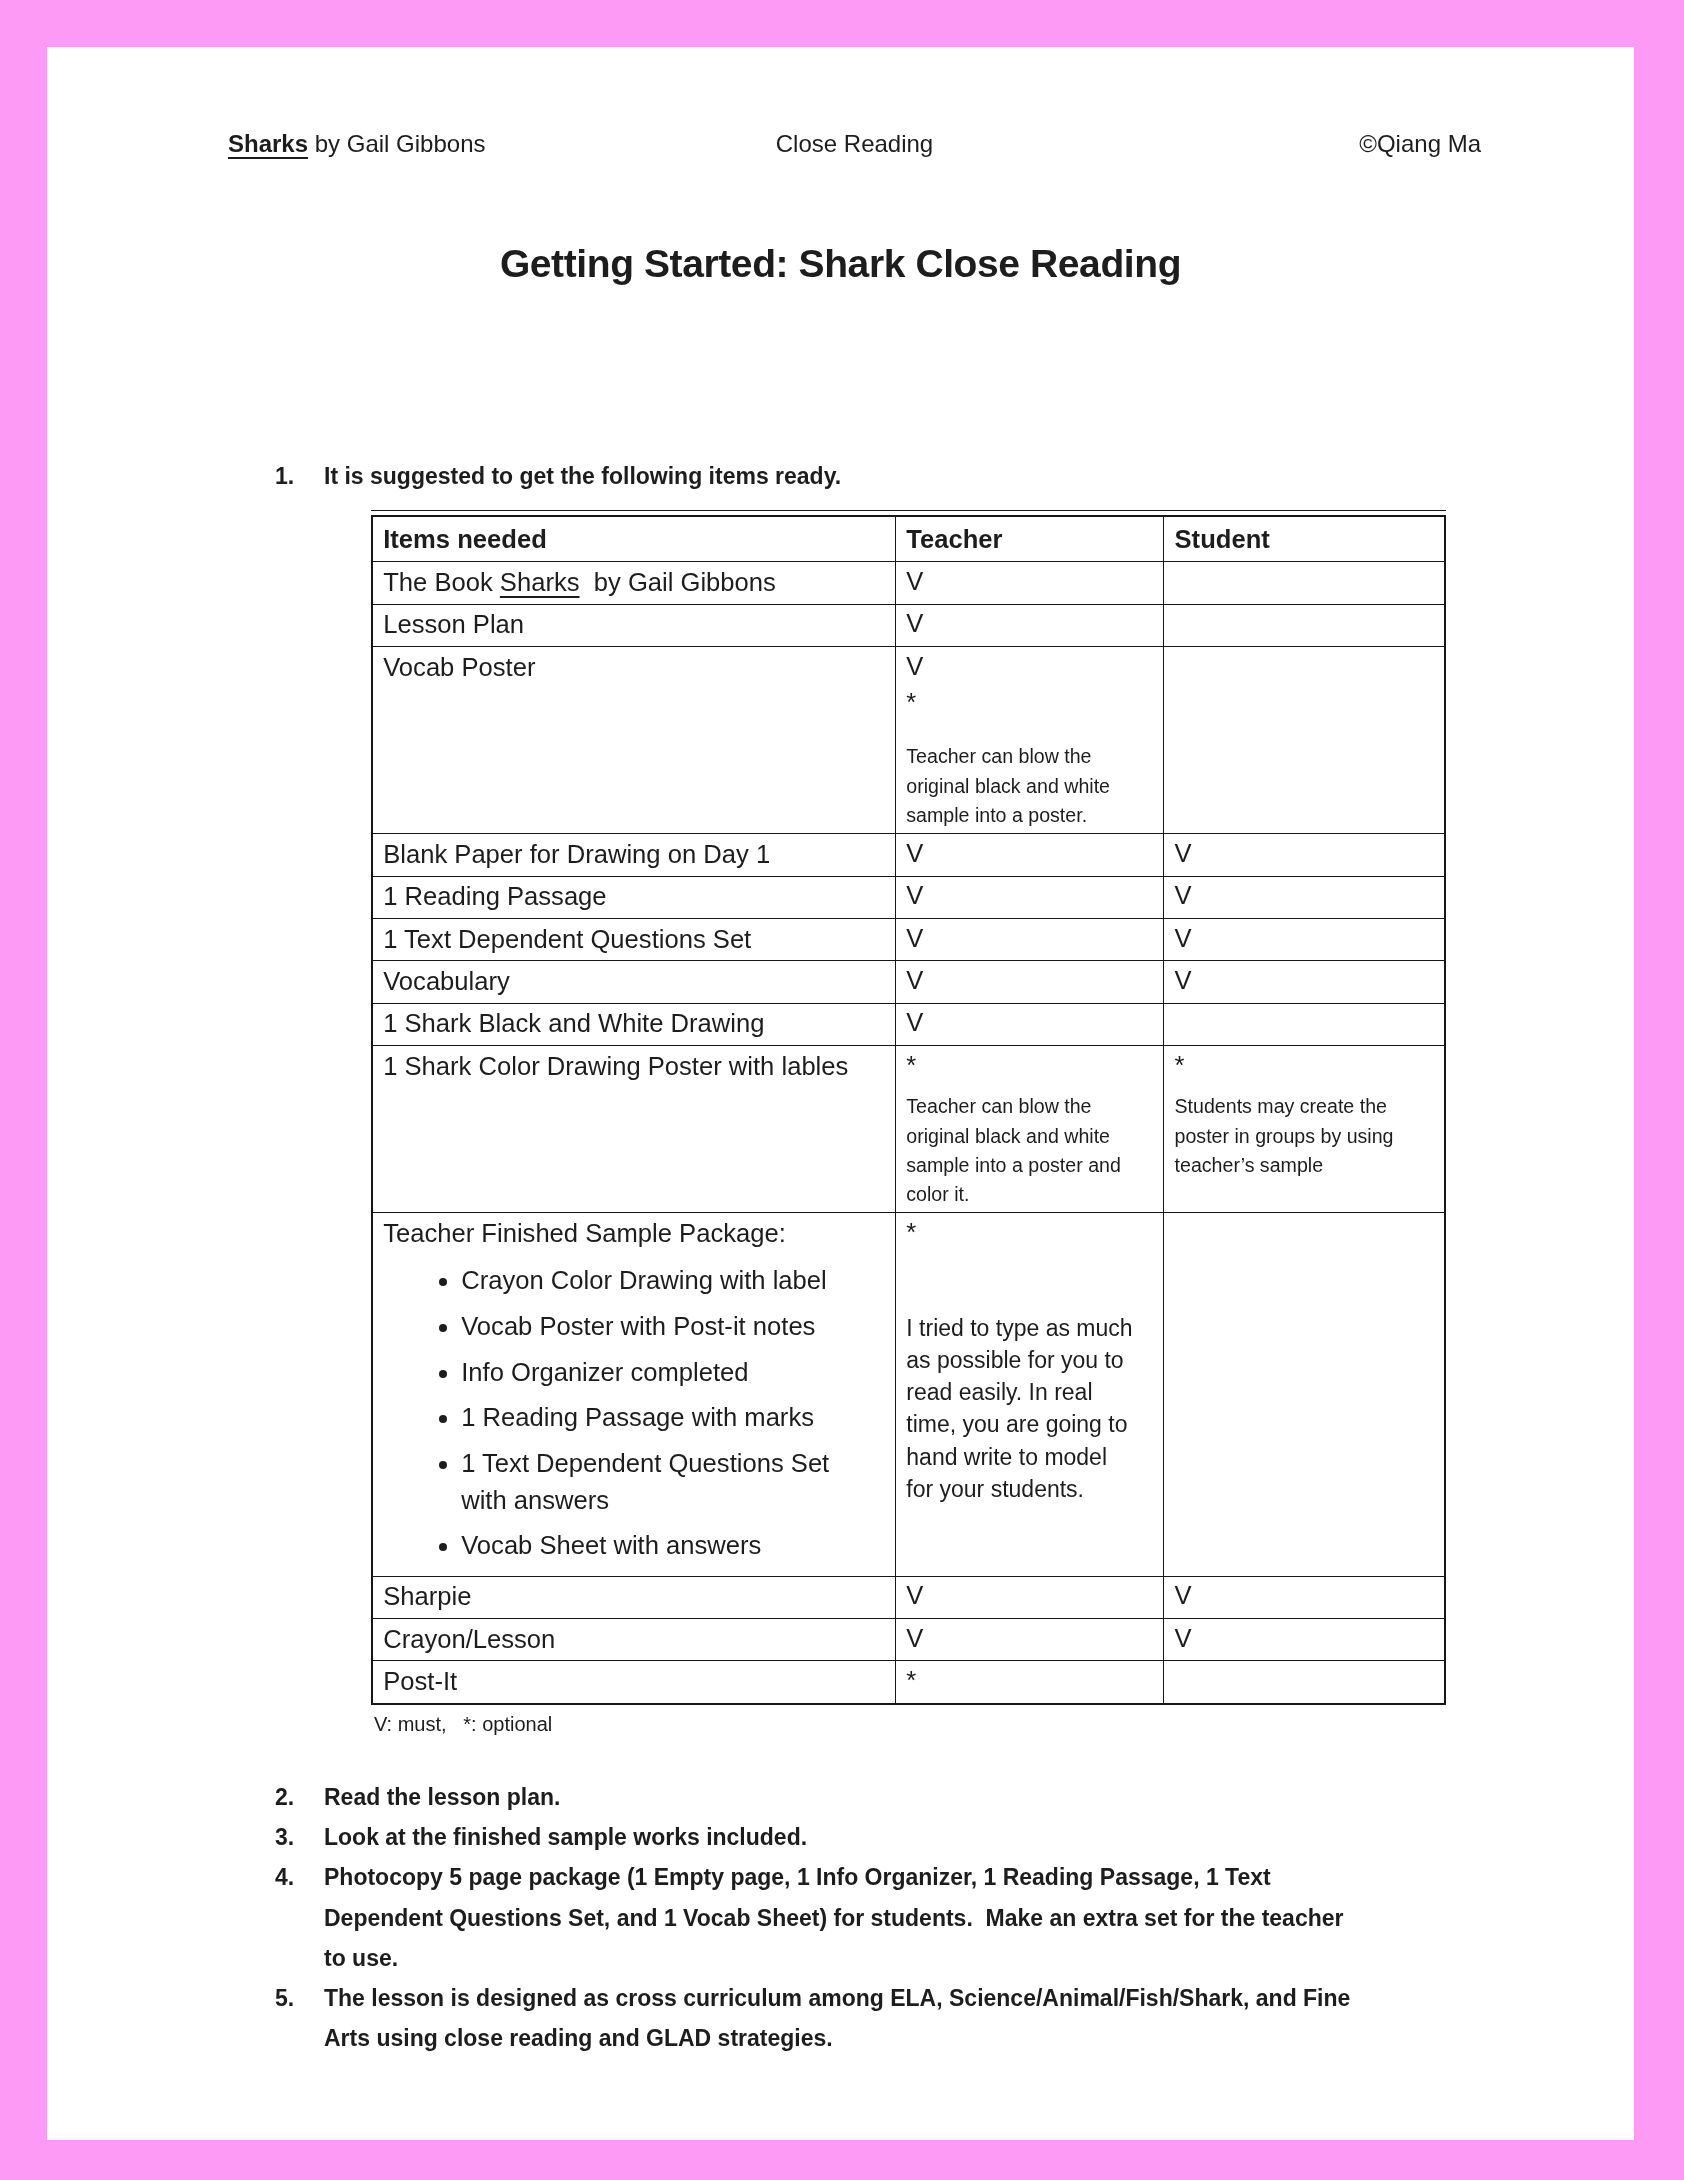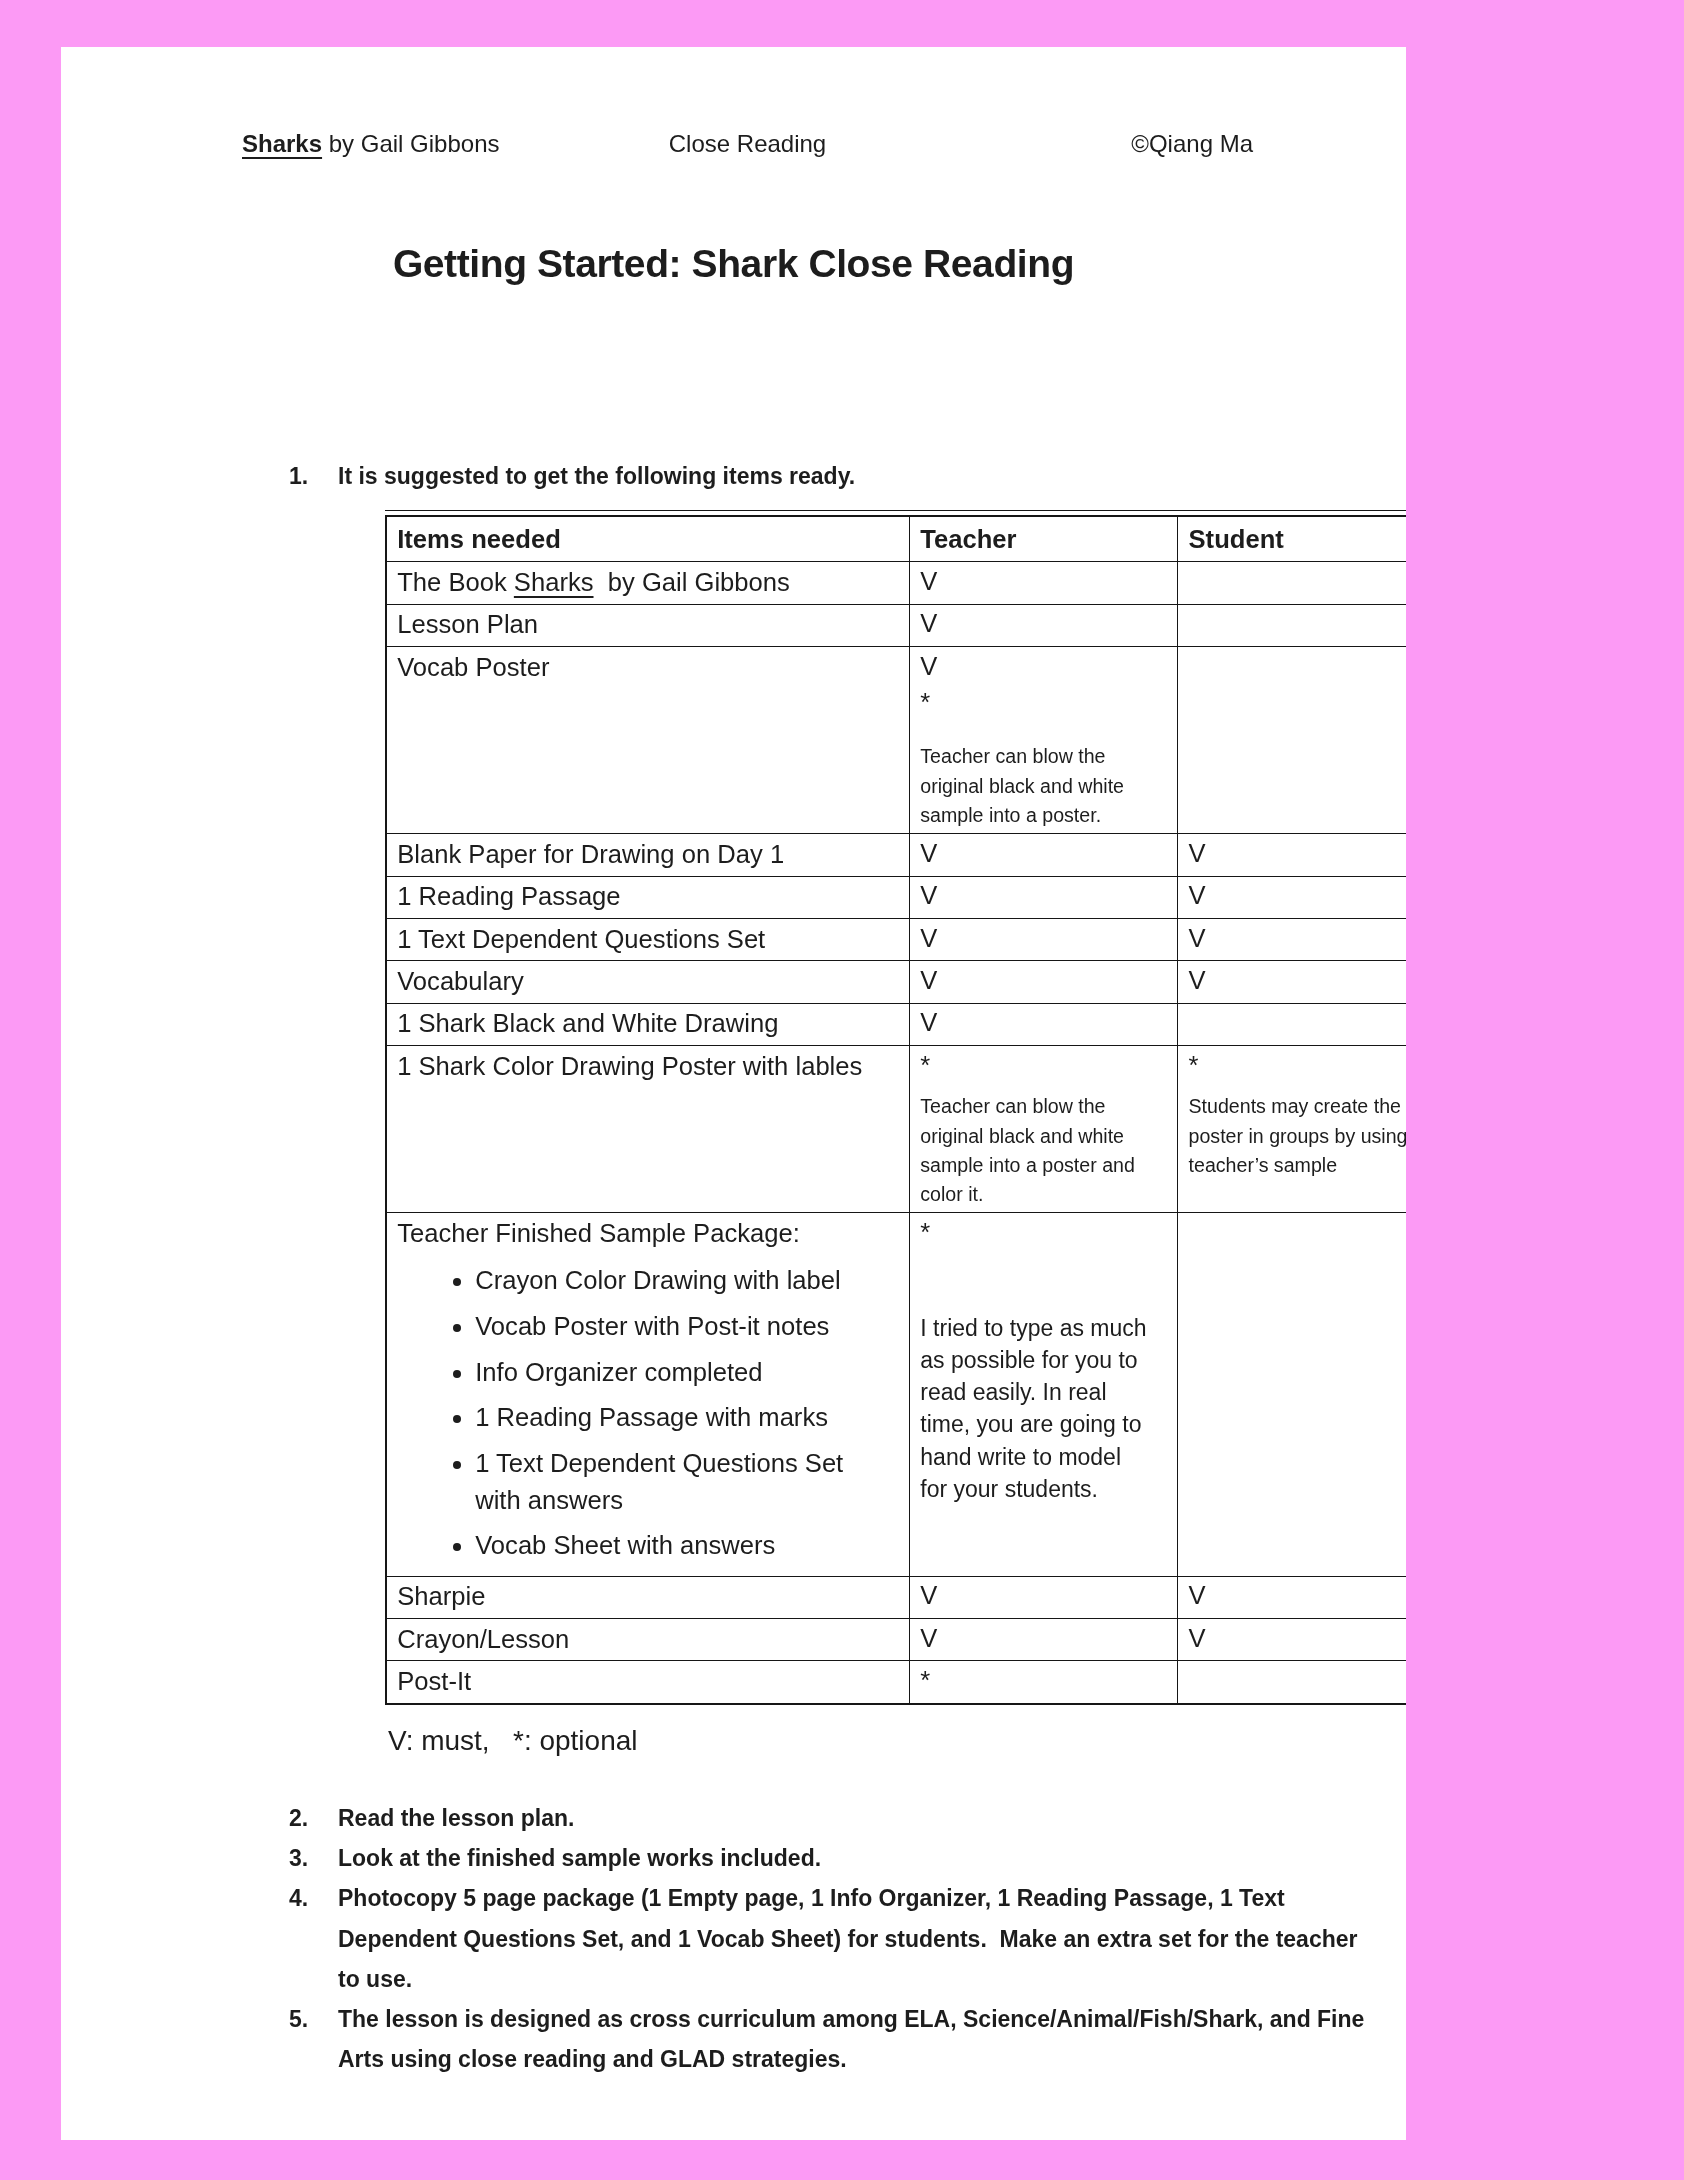--- a/index.html
+++ b/index.html
@@ -5,22 +5,22 @@
   * { box-sizing: border-box; }
   html, body { margin: 0; padding: 0; }
   body {
     width: 1685px; height: 2181px;
     position: relative;
     font-family: "Liberation Sans", sans-serif;
     background: #fc9af5;
   }
   .page {
     position: absolute;
-    left: 61px; top: 47px;
-    width: 1345px; height: 2093px;
+    left: 47px; top: 47px;
+    width: 1587px; height: 2093px;
     background: #ffffff;
     color: #1d1d1d;
     overflow: hidden;
   }
   
   .doc-header {
     display: grid;
     grid-template-columns: 1fr 1fr 1fr;
     padding: 83px 153px 0 181px;
     font-size: 24px;
@@ -87,22 +87,22 @@
     margin: 10.2px 0 8.5px 0;
     padding-left: 78px;
   }
   ul.bullets li {
     margin-bottom: 8.5px;
     line-height: 1.45;
     white-space: pre-wrap;
   }
   .legend {
     margin-left: 327px;
-    margin-top: 20px;
-    font-size: 28px;
+    margin-top: 8px;
+    font-size: 20px;
     white-space: pre;
   }
 </style>
 </head>
 <body style="background: rgb(252, 154, 245);">
 
 <div class="page">
 
   <div class="doc-header">
     <div class="hdr-left"><span class="b u">Sharks</span><span> by Gail Gibbons</span></div>

